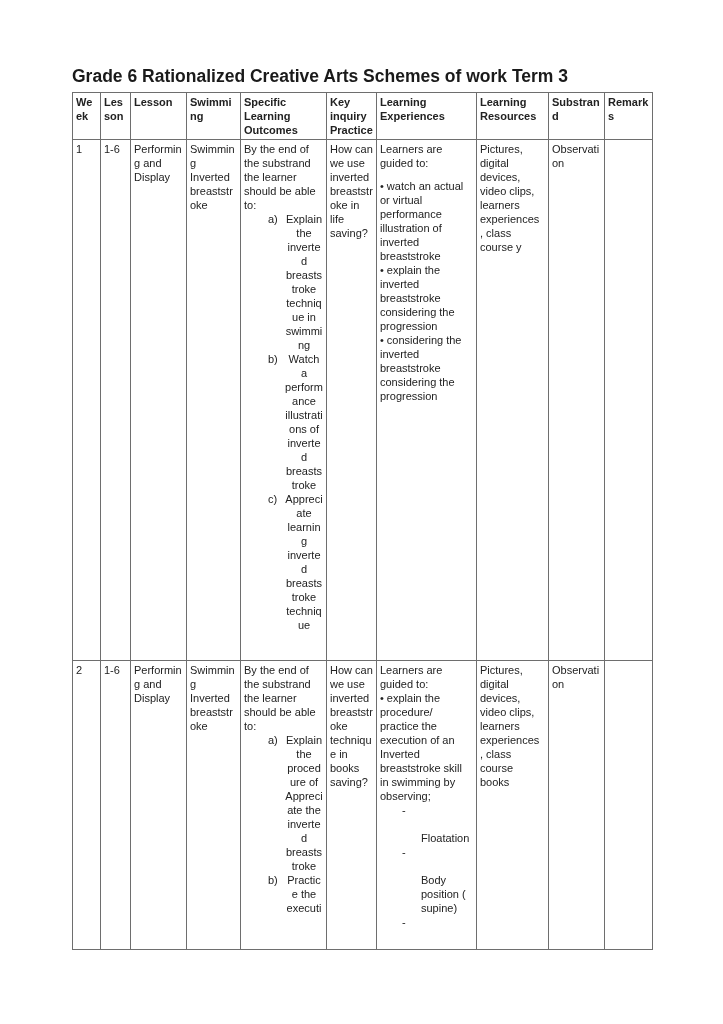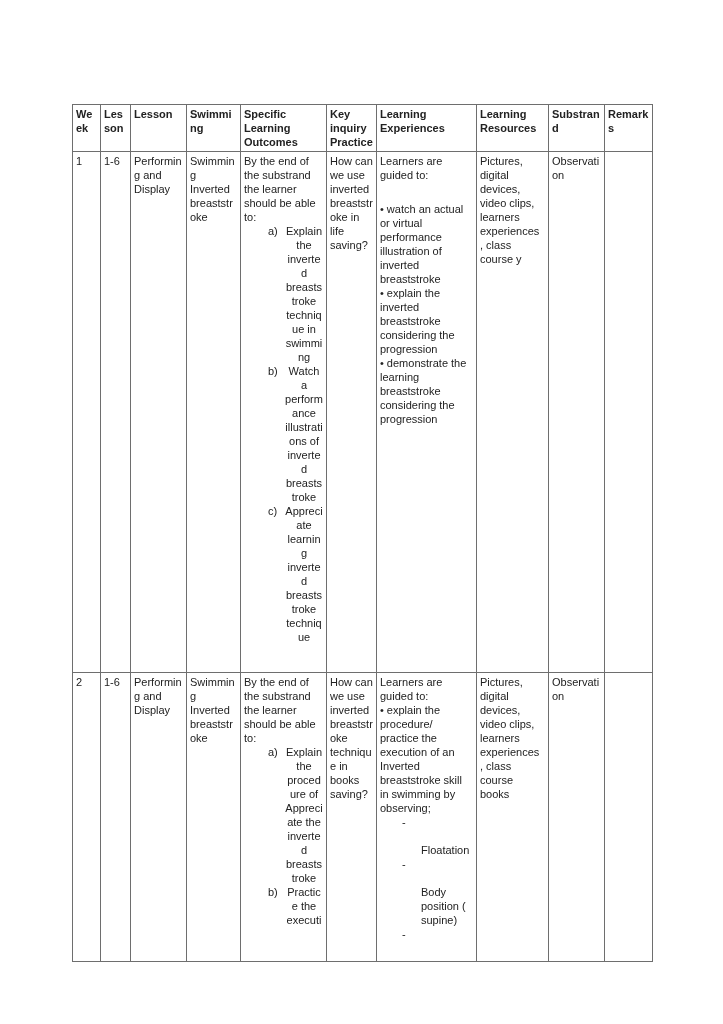--- a/index.html
+++ b/index.html
@@ -18,21 +18,21 @@
     top: 66px;
     width: 590px;
     font-size: 17.5px;
     font-weight: bold;
     color: #1a1a1a;
     margin: 0;
   }
   table.sow {
     position: absolute;
     left: 72px;
-    top: 104px;
+    top: 92px;
     width: 580px;
     border-collapse: collapse;
     table-layout: fixed;
   }
   table.sow th, table.sow td {
     border: 1px solid #6e6e6e;
     vertical-align: top;
     text-align: left;
     padding: 2px 3px;
     font-size: 11px;
@@ -45,28 +45,29 @@
   td.b { font-weight: bold; }
   tr.row1 > td { height: 516px; }
   tr.row2 > td { height: 284px; }
   .clip { height: 274px; overflow: hidden; }
   .li { display: flex; padding-left: 24px; }
   .li .m { flex: 0 0 17px; }
   .li .t { flex: 1; min-width: 0; text-align: center; }
   .dli { display: flex; padding-left: 22px; }
   .dli .m { flex: 0 0 19px; text-align: left; }
   .dli .t { flex: 1; min-width: 0; margin-top: 28px; }
-  .bullets.gap-top { margin-top: 20px; }
+  .bullets.gap-top { margin-top: 9px; }
   .bullet-line .bm { margin-right: 3px; }
 </style>
 </head>
 <body>
 
 <div class="page">
 
+  <h1 class="doc-title">Grade 6 Rationalized Creative Arts Schemes of work Term 3</h1>
 
   <table class="sow">
     <colgroup>
       <col style="width:28px">
         <col style="width:30px">
         <col style="width:56px">
         <col style="width:54px">
       <col style="width:86px">
         <col style="width:50px">
         <col style="width:100px">
@@ -114,21 +115,21 @@
         <td>
           <div>Learners are guided to:</div>
           <div class="bullets gap-top">
             <div class="bullet-line">
               <span class="bm">•</span><span>watch an actual or virtual performance illustration of inverted breaststroke</span>
             </div>
             <div class="bullet-line">
               <span class="bm">•</span><span>explain the inverted breaststroke considering the progression</span>
             </div>
             <div class="bullet-line">
-              <span class="bm">•</span><span>demonstrate the learning breaststroke considering the progression</span>
+              <span class="bm">•</span><span>considering the inverted breaststroke considering the progression</span>
             </div>
           </div>
         </td>
         <td>Pictures, digital devices, video clips, learners experiences , class course y</td>
         <td>Observation</td>
         <td></td>
       </tr>
 
       <tr class="row2">
         <td class="b">

